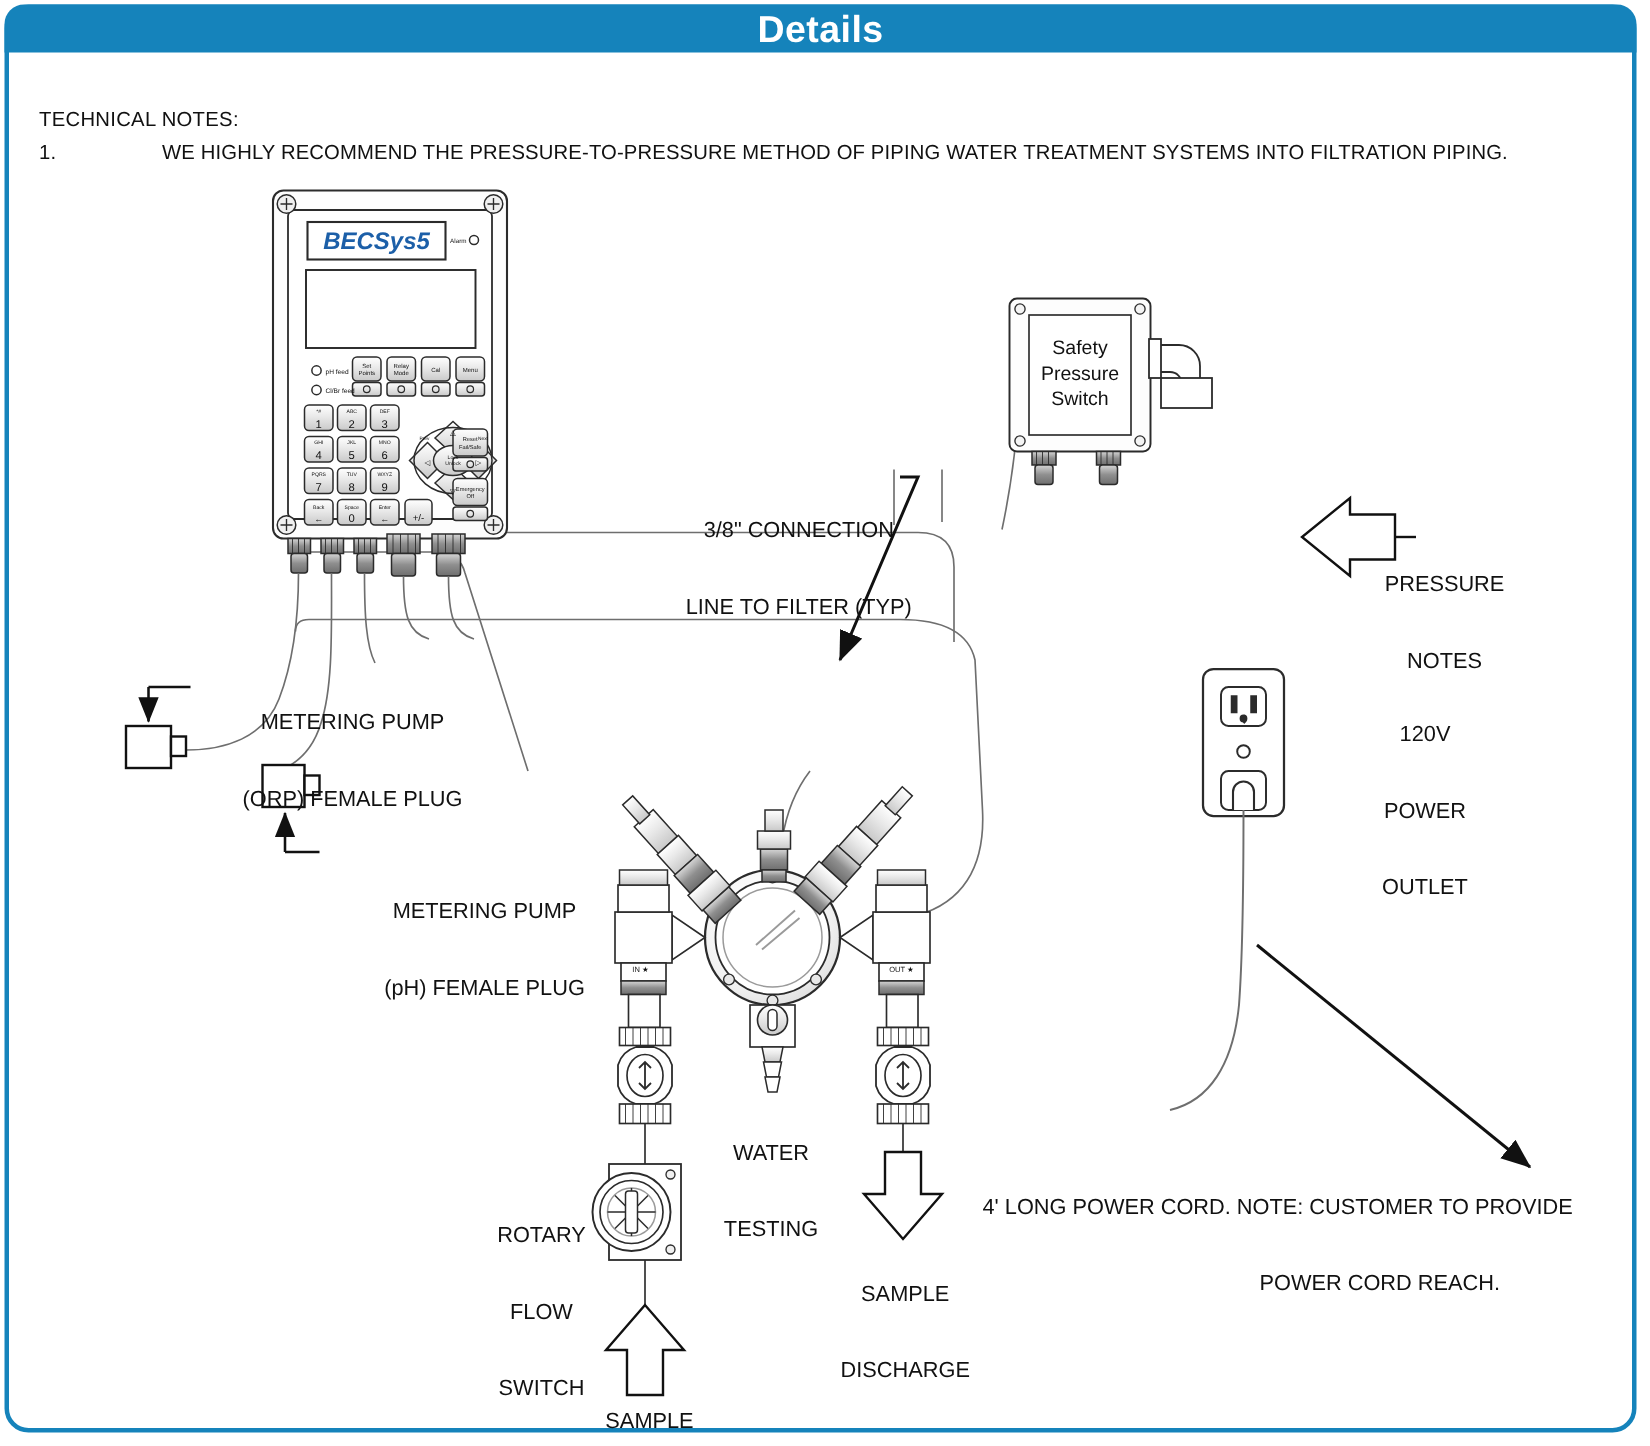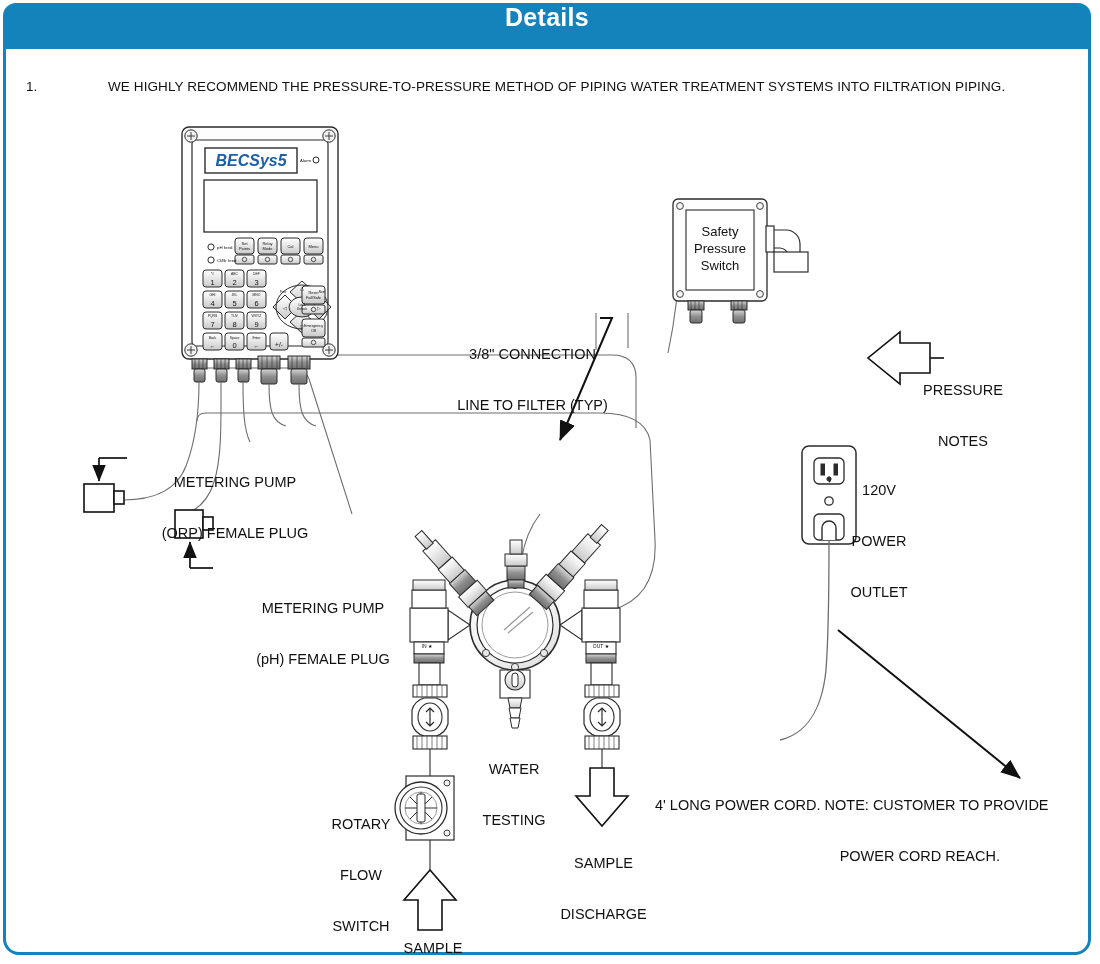--- a/index.html
+++ b/index.html
@@ -6,23 +6,23 @@
   body{width:1100px;height:964px;font-family:"Liberation Sans",sans-serif;color:#111;}
   #page{position:relative;width:1100px;height:964px;overflow:hidden;}
 
   
   .frame{
     position:absolute;left:3px;top:3px;width:1088px;height:952px;
     border:3px solid #1583bb;border-radius:16px;box-sizing:border-box;background:#fff;
   }
   
   .header{
-    position:absolute;left:3px;top:3px;width:1088px;height:46px;
+    position:absolute;left:3px;top:3px;width:1088px;height:32px;
     background:#1583bb;border-radius:13px 13px 0 0;box-sizing:border-box;
-    display:flex;align-items:flex-start;justify-content:center;
+    display:flex;align-items:flex-end;justify-content:center;
   }
   .header-title{
     color:#ffffff;font-size:25px;font-weight:bold;letter-spacing:.3px;
     font-family:"Liberation Sans",sans-serif;
   }
 
   
   .notes{position:absolute;left:26px;top:72px;width:1040px;}
   .notes-title{font-size:13.5px;letter-spacing:.2px;color:#111;}
   .note-row{display:flex;margin-top:7px;font-size:13.5px;letter-spacing:.1px;}
@@ -45,20 +45,21 @@
 
 <div id="page">
 
   <div class="frame"></div>
 
   <div class="header">
     <div class="header-title">Details</div>
   </div>
 
   <div class="notes">
+    <div class="notes-title">TECHNICAL NOTES:</div>
     <div class="note-row">
       <div class="note-num">1.</div>
       <div class="note-text">WE HIGHLY RECOMMEND THE PRESSURE-TO-PRESSURE METHOD OF PIPING WATER TREATMENT SYSTEMS INTO FILTRATION PIPING.</div>
     </div>
   </div>
 
   <svg class="diagram" viewBox="0 0 1100 850" xmlns="http://www.w3.org/2000/svg">
     <defs>
       <marker id="arrowFill" markerWidth="11" markerHeight="11" refX="9.5" refY="4" orient="auto">
         <path d="M0,0 L10,4 L0,8 z" fill="#111"></path>
@@ -502,21 +503,21 @@
   <div class="lbl c" style="left:455px;top:312px;width:155px;">
     <div>3/8" CONNECTION</div>
     <div>LINE TO FILTER (TYP)</div>
   </div>
 
   <div class="lbl c" style="left:913px;top:348px;width:100px;">
     <div>PRESSURE</div>
     <div>NOTES</div>
   </div>
 
-  <div class="lbl c" style="left:846px;top:448px;width:66px;">
+  <div class="lbl c" style="left:917px;top:448px;width:66px;">
     <div>120V</div>
     <div>POWER</div>
     <div>OUTLET</div>
   </div>
 
   <div class="lbl c" style="left:120px;top:440px;width:230px;">
     <div>METERING PUMP</div>
     <div>(ORP) FEMALE PLUG</div>
   </div>
 

